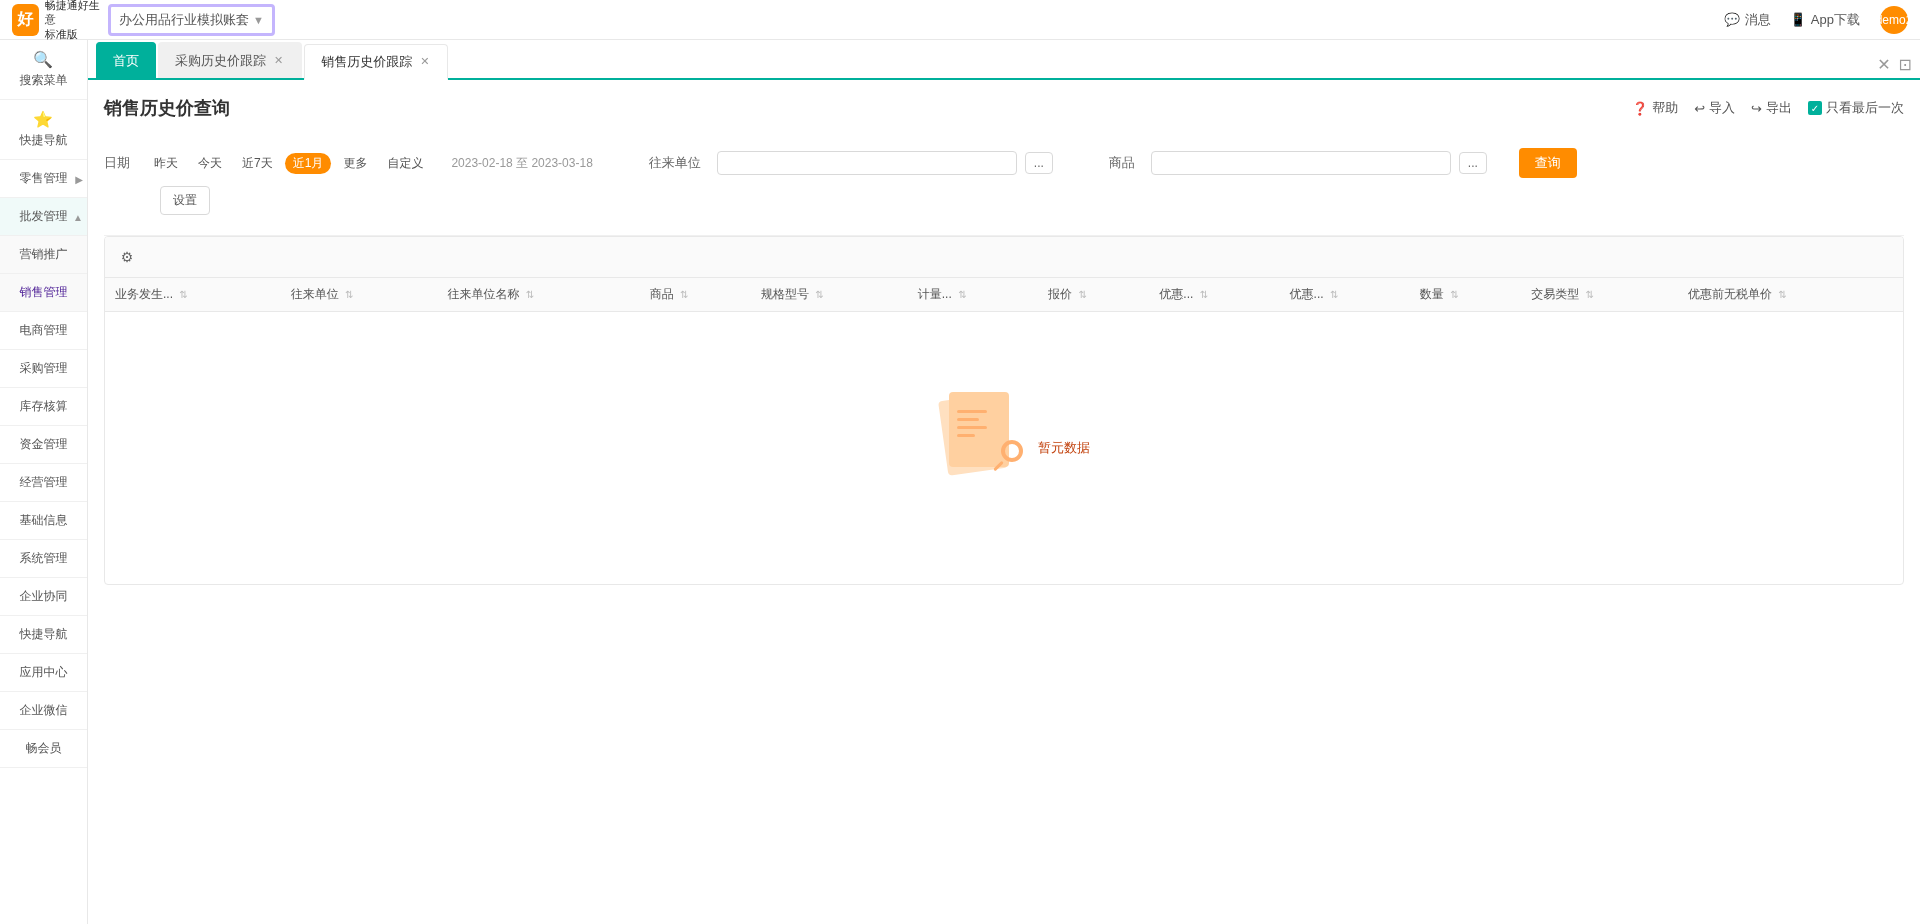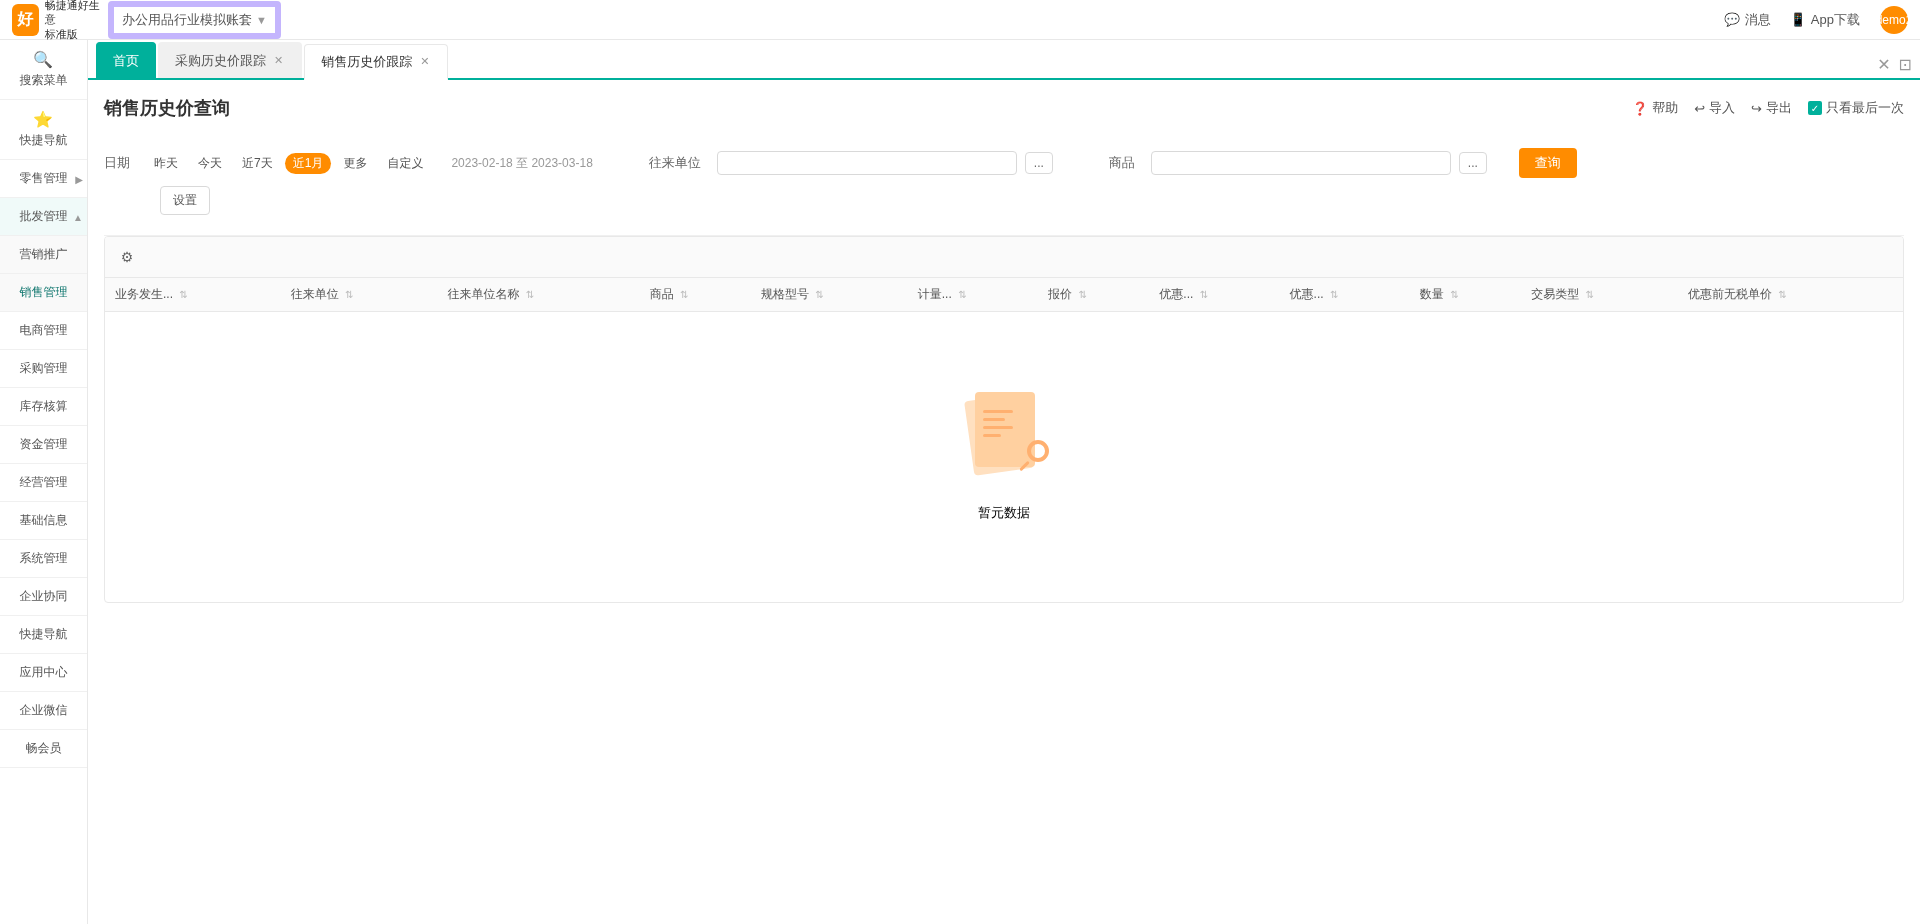--- a/index.html
+++ b/index.html
@@ -37,21 +37,21 @@
       font-size: 11px;
       color: #333;
       line-height: 1.3;
     }
     .top-bar-selector {
       display: flex;
       align-items: center;
       gap: 4px;
       margin-left: 8px;
       padding: 4px 8px;
-      border: 6px solid #c4b5fd;
+      border: 3px solid #c4b5fd;
       border-radius: 4px;
       cursor: pointer;
       font-size: 13px;
       color: #555;
       min-width: 160px;
       text-align: center;
     }
     .top-bar-selector .arrow { color: #999; font-size: 11px; }
     .top-bar-right {
       margin-left: auto;
@@ -363,25 +363,24 @@
     }
     th .sort-arrows {
       color: #bbb;
       font-size: 10px;
       margin-left: 3px;
     }
 
     
     .empty-state {
       display: flex;
-      flex-direction: column;
       align-items: center;
       justify-content: center;
       padding: 80px 0;
-      color: #000000;
+      color: #c2410c;
       font-size: 13px;
     }
     .empty-illustration {
       width: 120px;
       height: 100px;
       margin-bottom: 12px;
       position: relative;
     }
     
     .empty-img {
@@ -498,21 +497,21 @@
       <span class="arrow-right">▶</span>
     </div>
     <div class="sidebar-item" style="background:#f0faf9;">
       <span>批发管理</span>
       <span class="arrow-right">▲</span>
     </div>
     <div class="sub-items">
       <div class="sub-item">
         <span>营销推广</span>
       </div>
-      <div class="sub-item" style="color:#0f766e;text-align:center;">
+      <div class="sub-item" style="color:#4c1d95;text-align:center;">
         <span>销售管理</span>
       </div>
     </div>
     <div class="sidebar-item">
       <span>电商管理</span>
     </div>
     <div class="sidebar-item">
       <span>采购管理</span>
     </div>
     <div class="sidebar-item">

